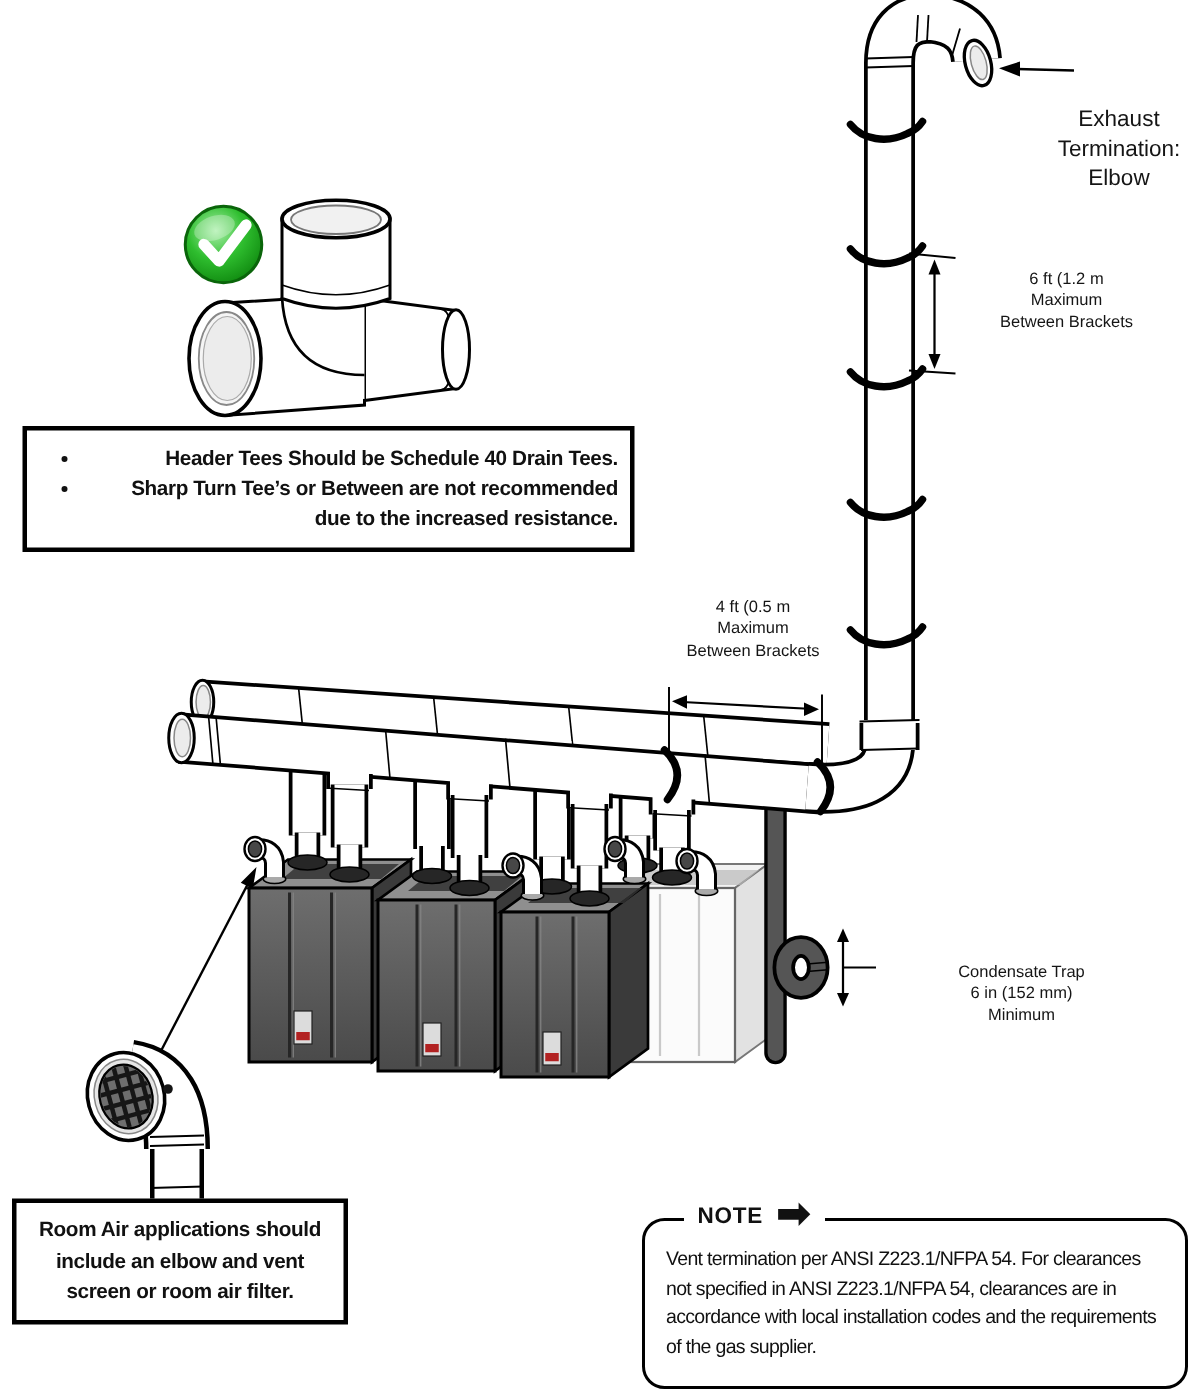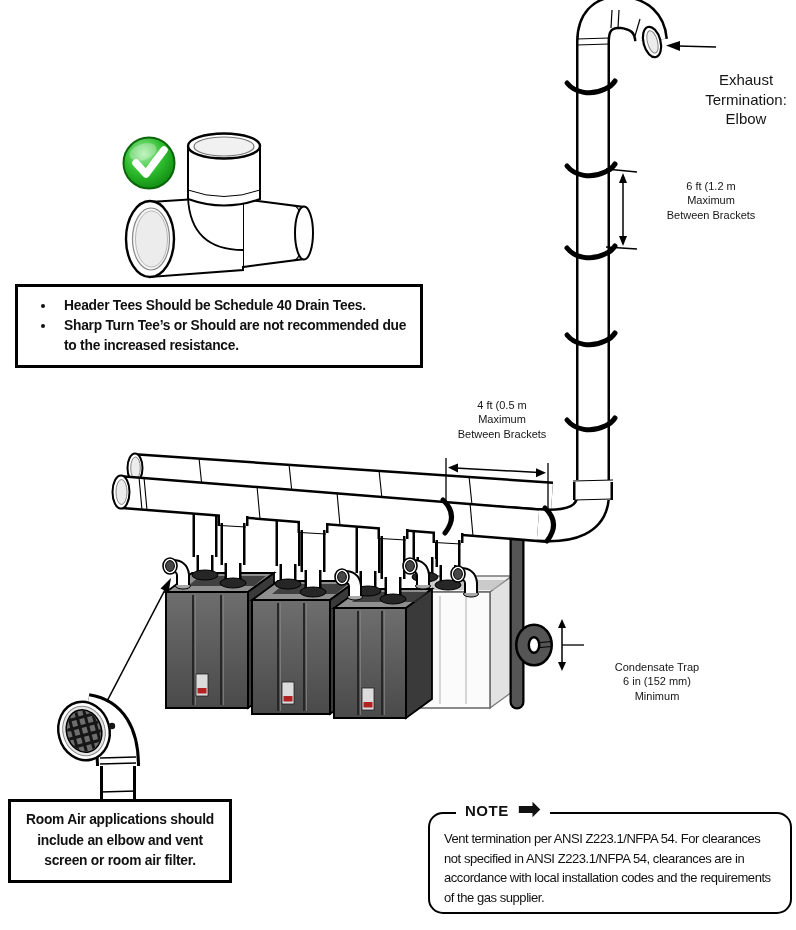--- a/index.html
+++ b/index.html
@@ -4,29 +4,29 @@
 <style>
   html,body{margin:0;padding:0;background:#fff;}
   #canvas{position:relative;width:796px;height:930px;background:#fff;overflow:hidden;
           font-family:"Liberation Sans",sans-serif;color:#111;}
   #art{position:absolute;left:0;top:0;}
   .pb{fill:none;stroke:#000;}
   .pw{fill:none;stroke:#fff;}
   .callout{position:absolute;font-size:11px;line-height:1.3;text-align:center;white-space:pre-line;color:#151515;}
   .callout.small{font-size:15px;}
   .notebox{position:absolute;left:428px;top:812px;width:364px;min-height:100px;border:2.5px solid #000;
-           border-radius:15px;background:#fff;padding:15px 13px 5px 14px;box-sizing:border-box;
+           border-radius:15px;background:#fff;padding:15px 13px 17px 14px;box-sizing:border-box;
            font-size:13px;line-height:1.5;letter-spacing:-0.45px;}
   .notetab{position:absolute;left:456px;top:801px;background:#fff;padding:0 9px;display:flex;
            align-items:center;gap:9px;font-weight:700;font-size:15px;letter-spacing:0.5px;text-align:center;}
   .notetab .arrow{font-size:27px;line-height:18px;position:relative;top:-1px;}
   .teebox{position:absolute;left:15px;top:284px;width:408px;border:3px solid #000;background:#fff;
           box-sizing:border-box;padding:9px 8px 9px 4px;}
   .teebox ul{margin:0;padding-left:34px;}
-  .teebox li{font-weight:700;font-size:13.8px;line-height:1.45;letter-spacing:-0.25px;padding-left:8px;}
+  .teebox li{font-weight:700;font-size:13.8px;line-height:1.45;letter-spacing:-0.25px;padding-left:8px;text-align:right;}
   .roombox{position:absolute;left:8px;top:799px;width:224px;border:3px solid #000;background:#fff;
            box-sizing:border-box;padding:8px 1px;text-align:center;font-weight:700;font-size:13.8px;
            line-height:1.5;letter-spacing:-0.25px;white-space:pre-line;}
 </style>
 </head>
 <body>
 
 <div id="canvas">
 
 <svg id="art" width="796" height="930" viewBox="0 0 796 930">
@@ -330,28 +330,28 @@
 Elbow</div>
 
   <div class="callout" style="left:626px;top:179px;width:170px;">6 ft (1.2 m
 Maximum
 Between Brackets</div>
 
   <div class="callout" style="left:426px;top:398px;width:152px;">4 ft (0.5 m
 Maximum
 Between Brackets</div>
 
-  <div class="callout" style="left:588px;top:641px;width:138px;margin-top:19px;">Condensate Trap
+  <div class="callout" style="left:612px;top:641px;width:138px;">Condensate Trap
 6 in (152 mm)
 Minimum</div>
 
   <div class="teebox">
     <ul>
       <li>Header Tees Should be Schedule 40 Drain Tees.</li>
-      <li>Sharp Turn Tee’s or Should are not recommended due to the increased resistance.</li>
+      <li>Sharp Turn Tee’s or Between are not recommended due to the increased resistance.</li>
     </ul>
   </div>
 
   <div class="roombox">Room Air applications should
 include an elbow and vent
 screen or room air filter.</div>
 
   <div class="notebox">Vent termination per ANSI Z223.1/NFPA 54. For clearances not specified in ANSI Z223.1/NFPA 54, clearances are in accordance with local installation codes and the requirements of the gas supplier.</div>
   <div class="notetab">
     <span>NOTE</span>

